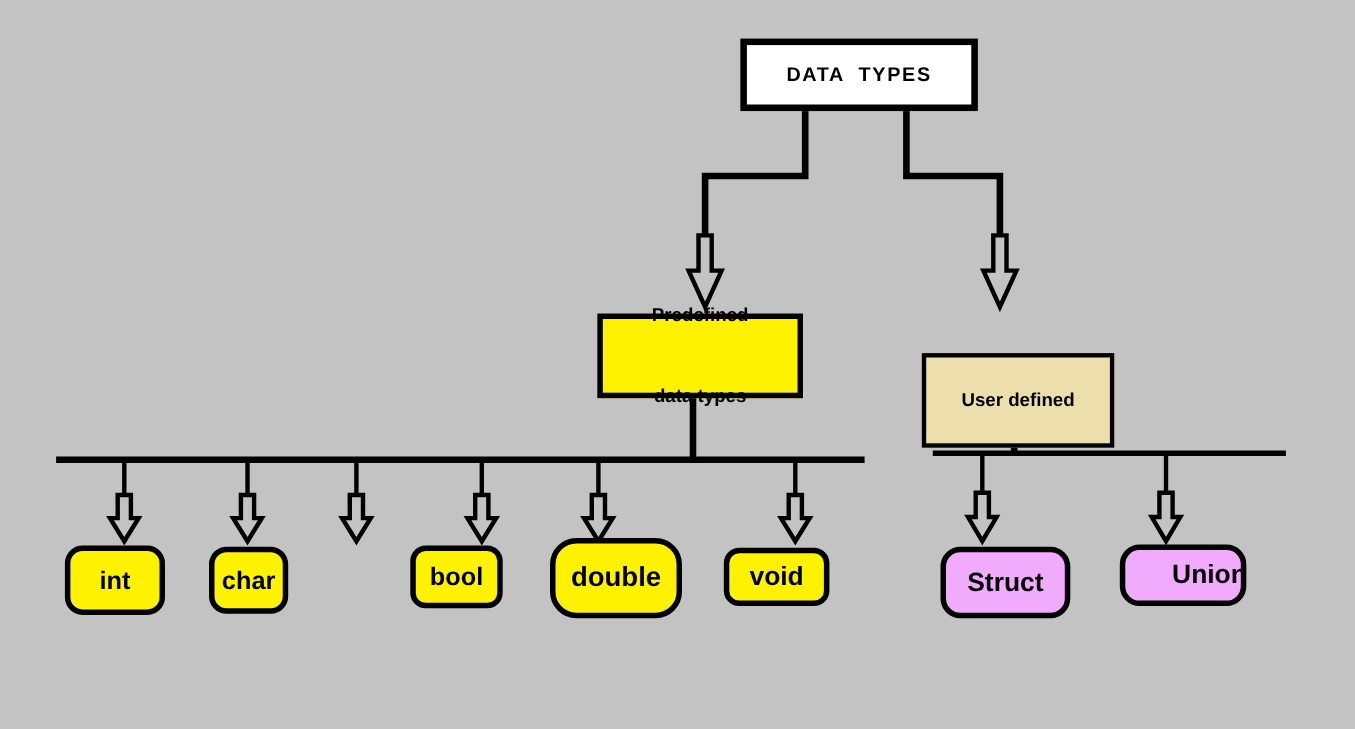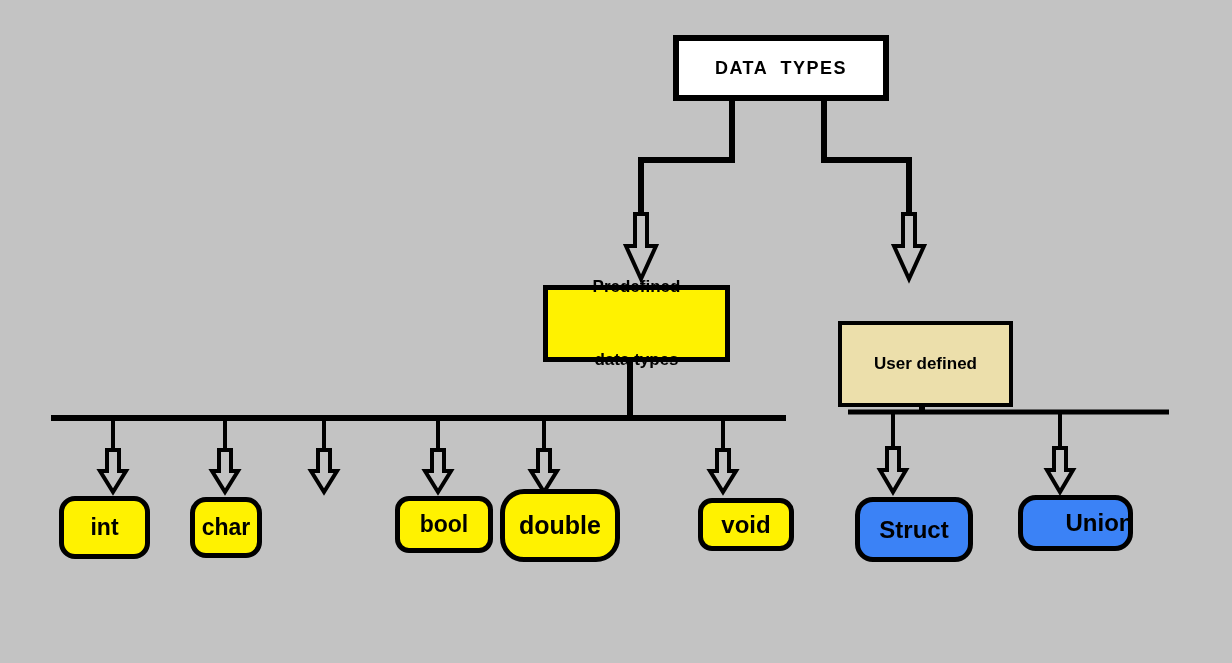--- a/index.html
+++ b/index.html
@@ -55,27 +55,27 @@
     background: #ECDFAB;
     border: 4px solid #000;
     margin-top: 46px;
   }
   .leaf {
     border: 5px solid #000;
     border-radius: 16px;
     font-size: 23px;
   }
   .leaf-yellow { background: #FFF200; }
-  .leaf-tan   { background: #3b82f6; }
+  .leaf-tan   { background: #f0abfc; }
   .leaf-int    { left: 59px;  top: 496px; width: 91px;  height: 63px; }
   .leaf-char   { left: 190px; top: 497px; width: 72px;  height: 61px; }
   .leaf-float  { left: 292px; top: 497px; width: 81px;  height: 62px; }
-  .leaf-bool   { left: 395px; top: 496px; width: 98px;  height: 57px; border-radius: 14px; }
+  .leaf-bool   { left: 373px; top: 496px; width: 84px;  height: 57px; border-radius: 14px; }
   .leaf-double { left: 500px; top: 489px; width: 120px; height: 73px; border-radius: 24px; font-size: 25px; }
-  .leaf-void   { left: 698px; top: 498px; width: 96px;  height: 53px; border-radius: 14px; font-size: 24px; }
+  .leaf-void   { left: 658px; top: 498px; width: 96px;  height: 53px; border-radius: 14px; font-size: 24px; }
   .leaf-struct { left: 855px; top: 497px; width: 118px; height: 65px; border-radius: 18px; font-size: 24px; }
   .leaf-union  { left: 1018px; top: 495px; width: 115px; height: 56px; border-radius: 18px; font-size: 24px; padding-left: 48px; }
 
   .conn {
     fill: none;
     stroke: #000000;
   }
   .conn-thick { stroke-width: 6; }
   .conn-mid   { stroke-width: 5; }
   .conn-thin  { stroke-width: 4; }

